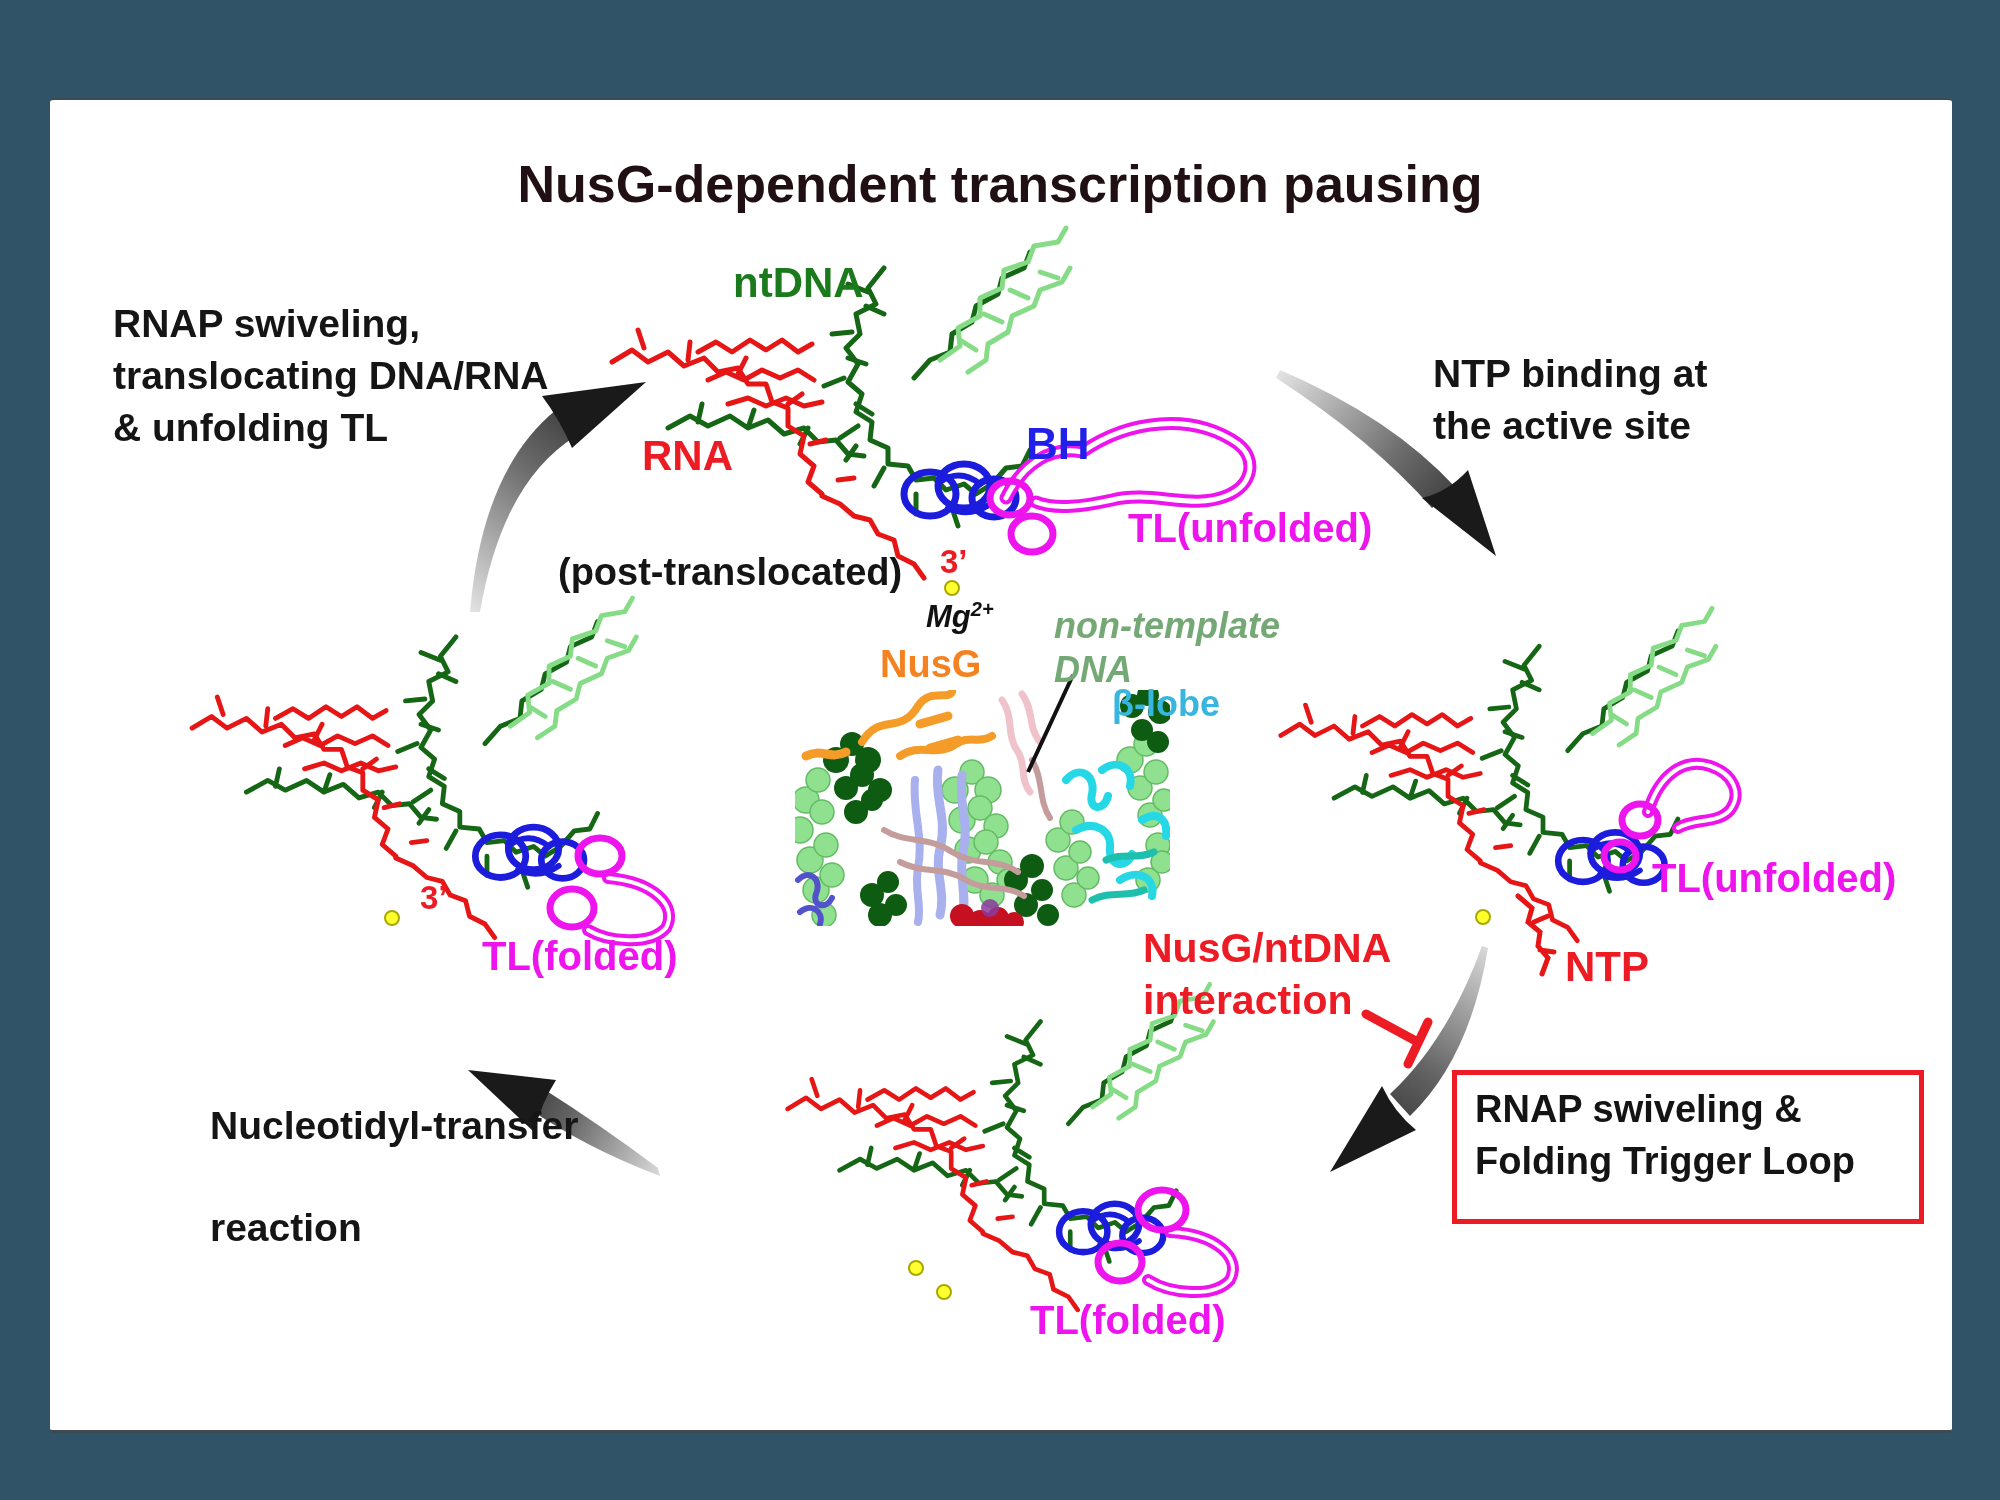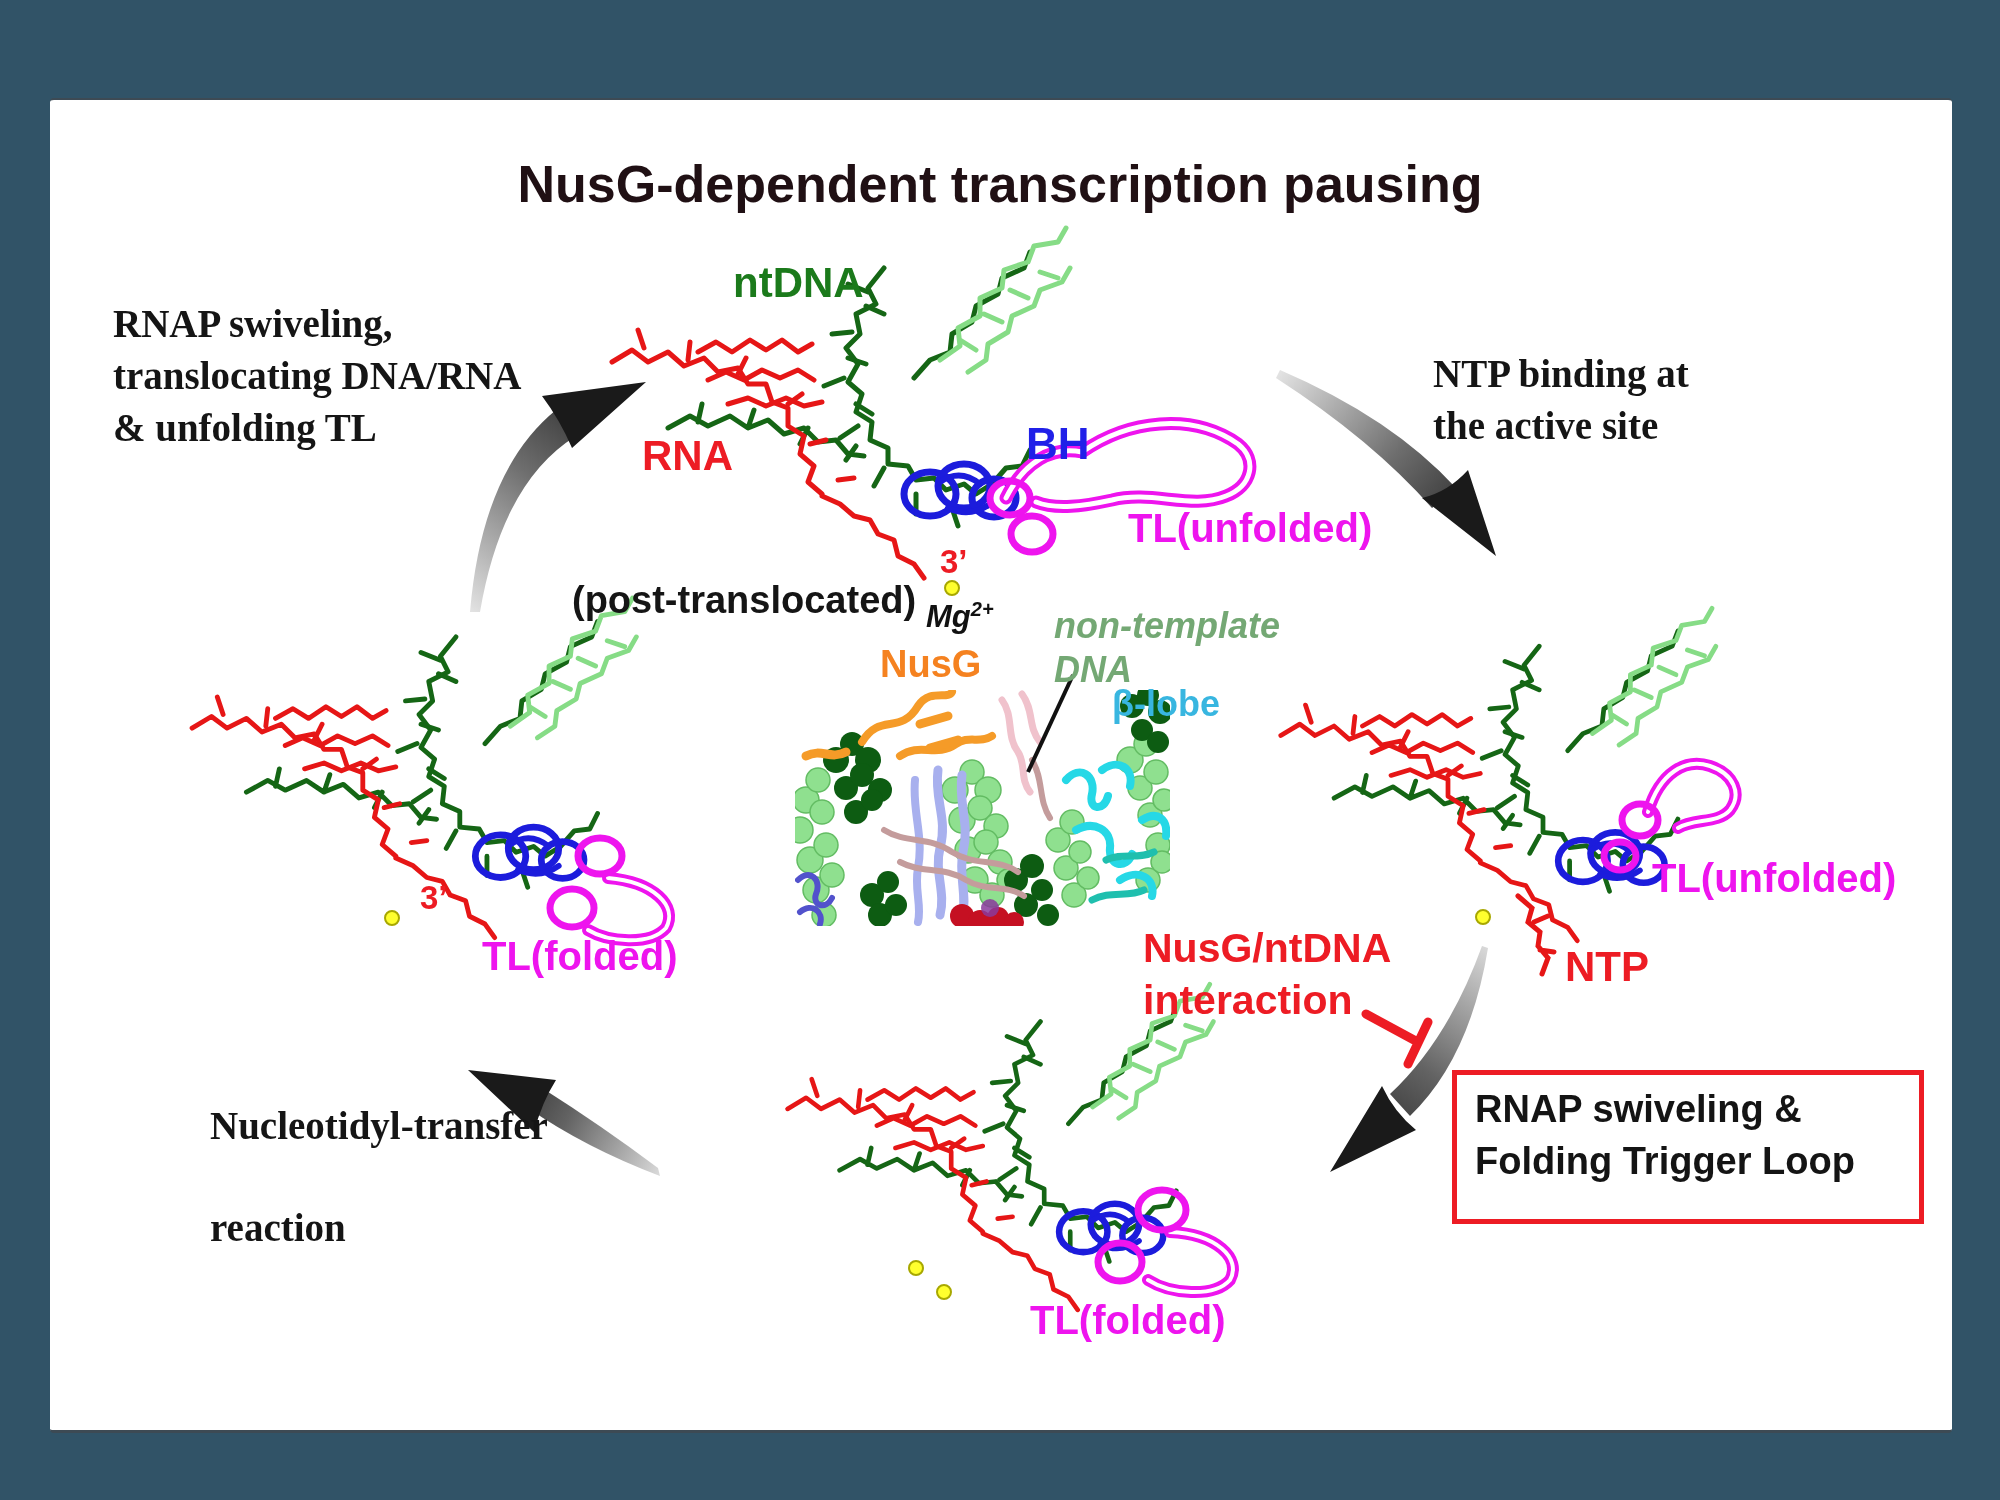--- a/index.html
+++ b/index.html
@@ -5,21 +5,21 @@
   html,body{margin:0;padding:0;background:#315367;}
   #canvas{position:relative;width:2000px;height:1500px;background:#315367;overflow:hidden;
           font-family:"Liberation Sans",sans-serif;}
   #panel{position:absolute;left:50px;top:98px;width:1902px;height:1330px;background:#ffffff;
          border-top:2px solid #3d4a54;border-bottom:3px solid #3d4a54;border-radius:4px;}
   #gfx{position:absolute;left:0;top:0;width:2000px;height:1500px;}
   .lbl{position:absolute;font-weight:700;white-space:nowrap;line-height:1.1;}
   .k{color:#151515;}
   .title{font-size:52px;color:#201014;text-align:center;}
   .t38{font-size:38px;line-height:52px;}
-  .t39{font-size:39px;line-height:51px;font-family:Liberation Serif, serif;}
+  .t39{font-size:39px;line-height:51px;}
   .green{color:#1b7a1b;font-size:42px;}
   .red{color:#ed1c24;}
   .blue{color:#2020e8;font-size:44px;}
   .mag{color:#ee14ee;font-size:40px;}
   .orange{color:#f58220;font-size:38px;}
   .sage{color:#74a874;font-size:36px;line-height:44px;font-style:italic;}
   .cyan{color:#38b6e0;font-size:36px;}
   .mg{color:#111;font-size:31px;}
   .mg sup{font-size:20px;}
   .p3{font-size:33px;}
@@ -267,21 +267,21 @@
 
   <div class="pausebox">
     <div class="line">RNAP swiveling &amp;</div>
     <div class="line">Folding Trigger Loop</div>
   </div>
 
   <div class="lbl green" style="left:733px;top:260px;">ntDNA</div>
   <div class="lbl red" style="left:642px;top:433px;font-size:42px;">RNA</div>
   <div class="lbl blue" style="left:1026px;top:420px;">BH</div>
   <div class="lbl mag" style="left:1128px;top:506px;">TL(unfolded)</div>
-  <div class="lbl k t38" style="left:558px;top:574px;margin-left:14px;">(post-translocated)</div>
+  <div class="lbl k t38" style="left:558px;top:546px;">(post-translocated)</div>
   <div class="lbl red p3" style="left:940px;top:544px;">3’</div>
   <div class="lbl mg" style="left:926px;top:598px;font-style:italic;"><span>Mg</span><sup>2+</sup></div>
 
   <div class="lbl orange" style="left:880px;top:644px;">NusG</div>
   <div class="lbl sage" style="left:1054px;top:604px;">non-template</div>
   <div class="lbl sage" style="left:1054px;top:648px;">DNA</div>
   <div class="lbl cyan" style="left:1112px;top:684px;">β-lobe</div>
 
   <div class="lbl mag" style="left:1652px;top:856px;">TL(unfolded)</div>
   <div class="lbl red" style="left:1565px;top:944px;font-size:42px;">NTP</div>

